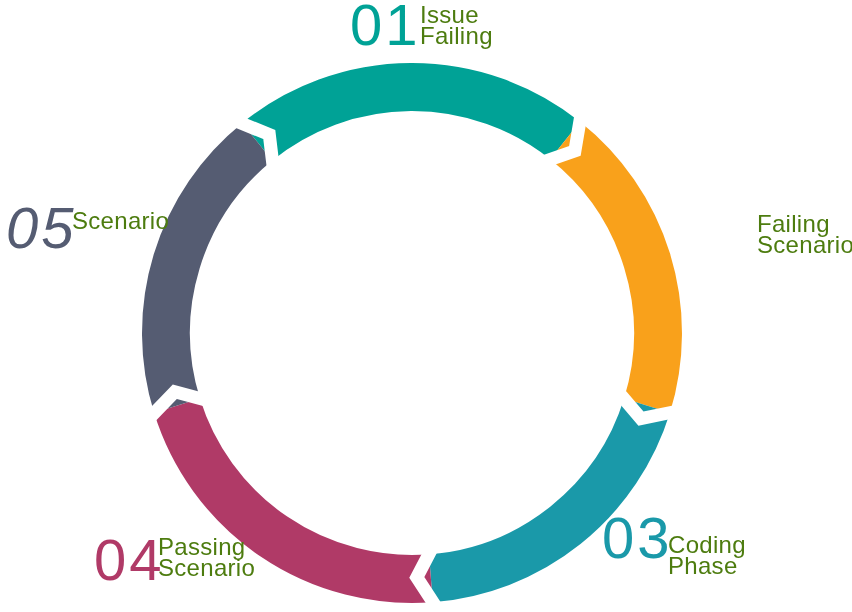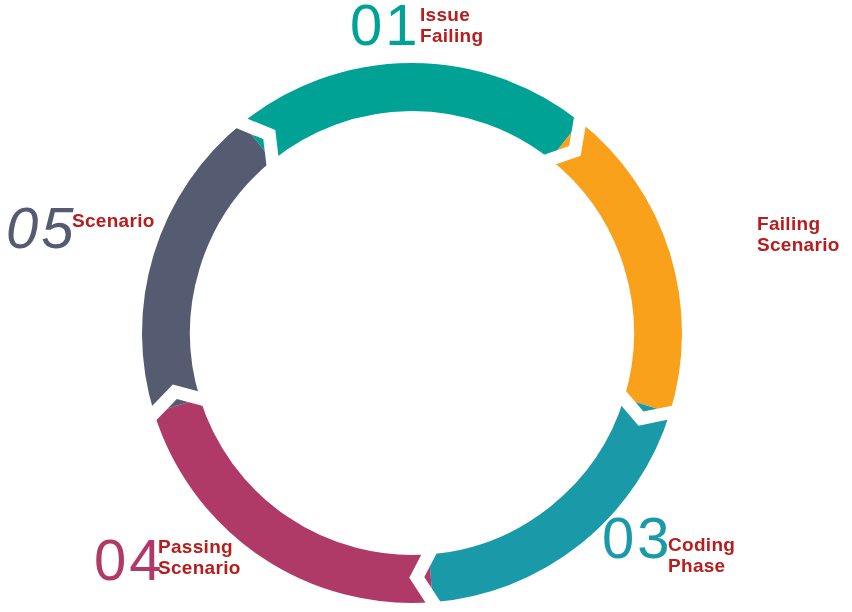--- a/index.html
+++ b/index.html
@@ -12,24 +12,24 @@
   .stage{position:relative;width:852px;height:584px;}
   .ring-layer{position:absolute;left:0;top:0;width:852px;height:612px;}
   .num{
     font-size:58px;
     font-weight:300;
     line-height:58px;
     letter-spacing:3px;
     white-space:nowrap;
   }
   .ttl{
-    font-size:19px;
-    font-weight:700;
+    font-size:24px;
+    font-weight:400;
     line-height:21px;
-    color:#b91c1c;
+    color:#4d7c0f;
     letter-spacing:0.3px;
     white-space:nowrap;
   }
   .ttl span{display:block;}
   
   .g1-num{left:350px;top:-4px;}
   .g1-ttl{left:420px;top:4px;}
   .g2-num{left:690px;top:203px;}
   .g2-ttl{left:757px;top:213px;}
   .g3-num{left:602px;top:509px;}

